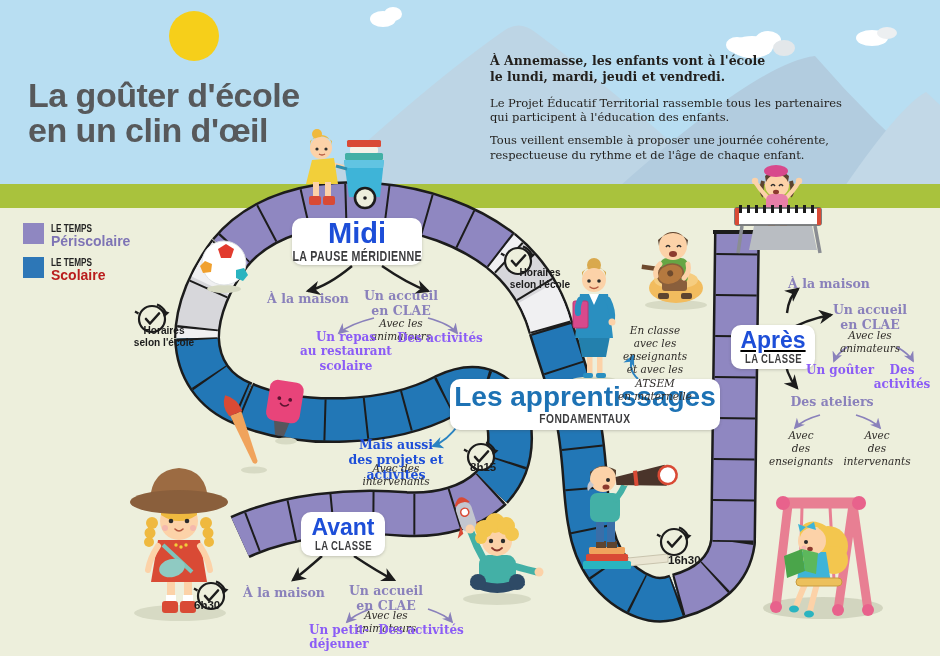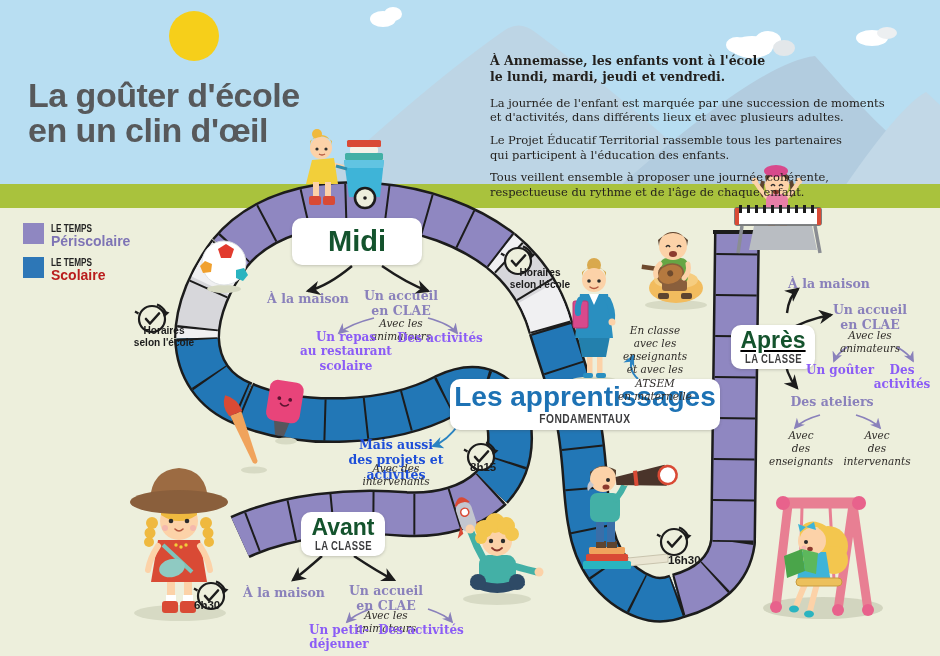--- a/index.html
+++ b/index.html
@@ -13,21 +13,21 @@
   .intro{left:490px;top:53px;width:440px;font-family:"DejaVu Serif",serif;color:#221f1c;}
   .intro .b{font-weight:bold;font-size:12.5px;line-height:1.3;white-space:pre-line;margin:0 0 10px 0;}
   .intro p{font-size:11.5px;line-height:1.28;white-space:pre-line;margin:0 0 8px 0;}
   .legend-kicker{font-weight:bold;font-size:10px;color:#232323;letter-spacing:0;
                  transform:scaleX(.82);transform-origin:0 50%;white-space:nowrap;}
   .legend-label{font-weight:bold;font-size:14px;line-height:1;margin-top:0px;}
   .lg-sq{width:21px;height:21px;}
   .station{background:#fff;border-radius:10px;display:flex;flex-direction:column;align-items:center;
            justify-content:center;box-shadow:0 1px 3px rgba(60,60,60,.25);}
   .st-title{font-weight:bold;line-height:1;}
-  .st-purple{color:#14532d;}
+  .st-purple{color:#1d4ed8;}
   .st-blue{color:#1d72b4;}
   .cond{display:inline-block;transform:scaleX(.76);transform-origin:50% 50%;font-weight:bold;
         color:#3c3c3e;white-space:nowrap;letter-spacing:0.5px;}
   .flow{position:absolute;text-align:center;font-family:"DejaVu Serif",serif;font-weight:bold;
         font-size:12.5px;line-height:1.2;white-space:pre-line;}
   .purple-flow{color:#8a81bb;}
   .dark-flow{color:#8b5cf6;font-size:12px;}
   .blue-flow{color:#1d4ed8;}
   .ital-flow{color:#2e2b28;font-style:italic;font-weight:normal;font-size:10.5px;line-height:1.25;}
   .horaires{position:absolute;text-align:center;font-weight:bold;font-size:11px;color:#1c1c1c;
@@ -373,22 +373,20 @@
         </g>
   </g>
 </svg>
 
 <div class="abs main-title">La goûter d'école
 en un clin d'œil</div>
 
 <div class="abs intro">
   <p class="b">À Annemasse, les enfants vont à l'école
 le lundi, mardi, jeudi et vendredi.</p>
-  <p>La journée de l'enfant est marquée par une succession de moments
-et d'activités, dans différents lieux et avec plusieurs adultes.</p>
   <p>Le Projet Éducatif Territorial rassemble tous les partenaires
 qui participent à l'éducation des enfants.</p>
   <p>Tous veillent ensemble à proposer une journée cohérente,
 respectueuse du rythme et de l'âge de chaque enfant.</p>
 </div>
 
 <div class="abs" style="left:23px;top:223px;display:flex;gap:7px;">
   <div class="lg-sq" style="background:#8f87c1;"></div>
   <div>
     <div class="legend-kicker">LE TEMPS</div>
@@ -398,20 +396,21 @@
 <div class="abs" style="left:23px;top:257px;display:flex;gap:7px;">
   <div class="lg-sq" style="background:#2d77b7;"></div>
   <div>
     <div class="legend-kicker">LE TEMPS</div>
     <div class="legend-label" style="color:#b91c1c;">Scolaire</div>
   </div>
 </div>
 
 <div class="abs station" style="left:292px;top:218px;width:130px;height:47px;">
   <div class="st-title st-purple" style="font-size:29px;">Midi</div>
+  <div style="font-size:14px;"><span class="cond">LA PAUSE MÉRIDIENNE</span></div>
 </div>
 <div class="abs station" style="left:450px;top:379px;width:270px;height:51px;">
   <div class="st-title st-blue" style="font-size:28px;">Les apprentissages</div>
   <div style="font-size:13.5px;"><span class="cond">FONDAMENTAUX</span></div>
 </div>
 <div class="abs station" style="left:301px;top:512px;width:84px;height:44px;">
   <div class="st-title st-purple" style="font-size:23px;">Avant</div>
   <div style="font-size:12.5px;"><span class="cond">LA CLASSE</span></div>
 </div>
 <div class="abs station" style="left:731px;top:325px;width:84px;height:44px;text-decoration:underline;">

